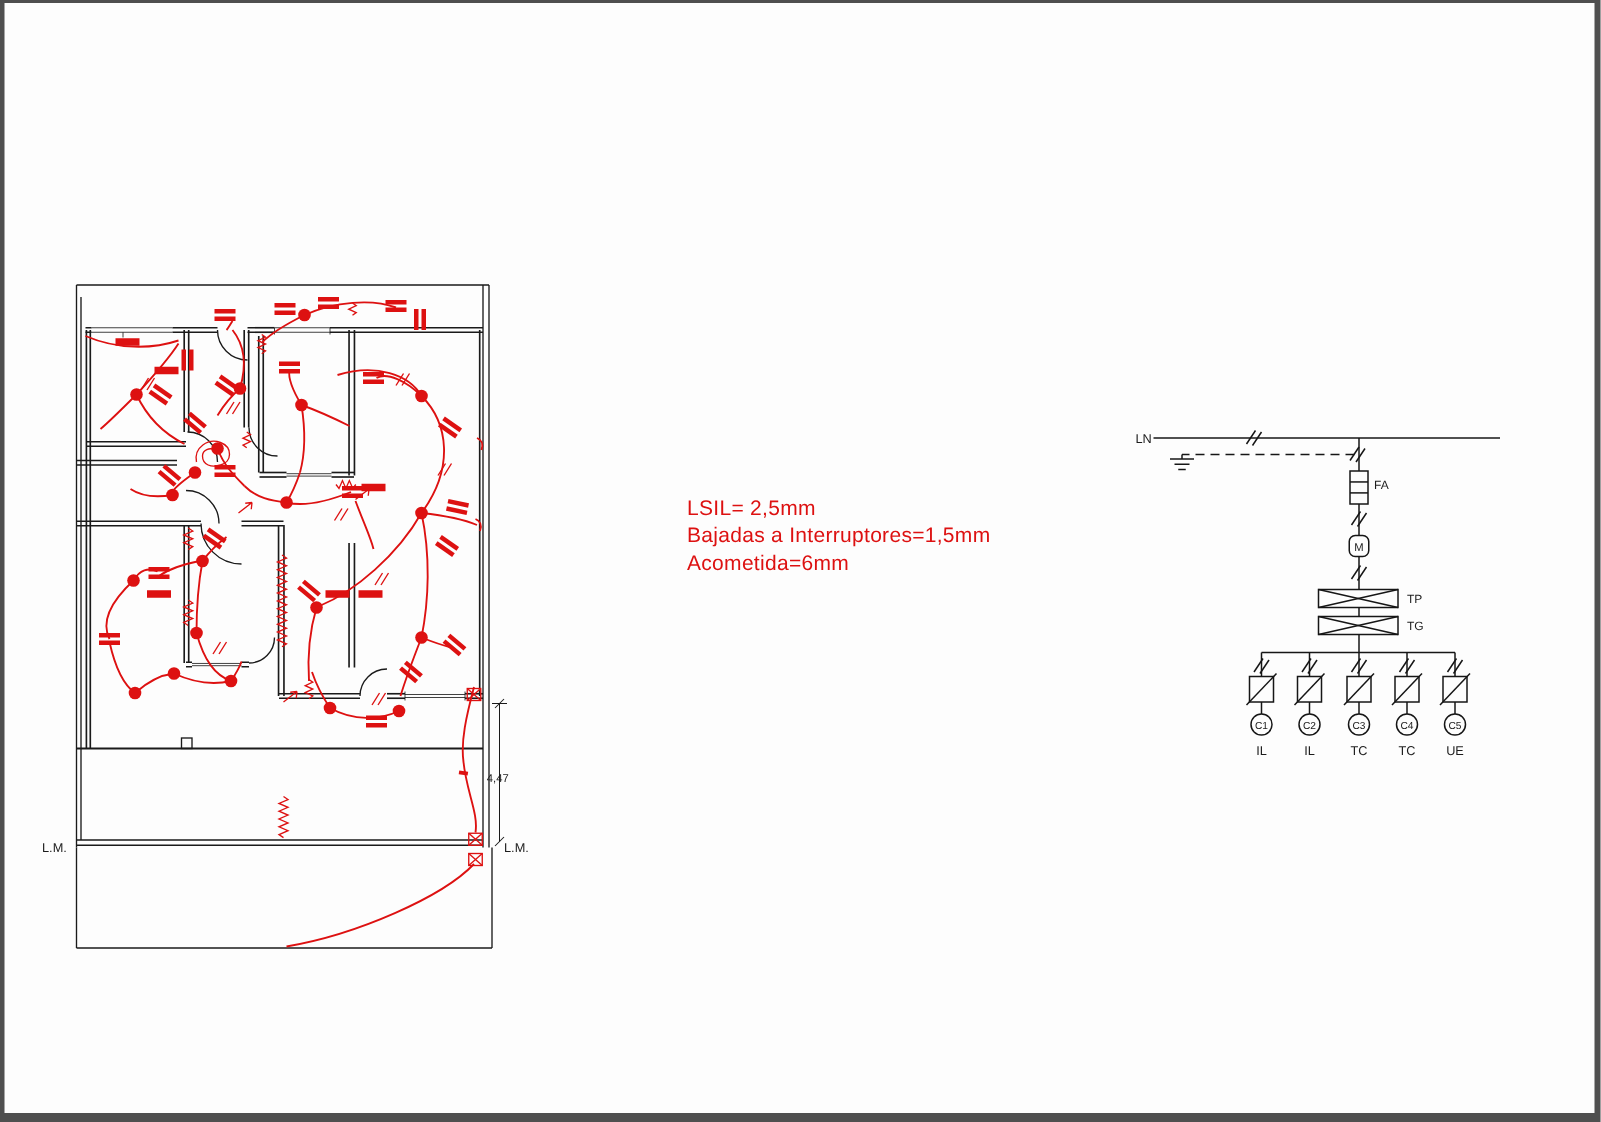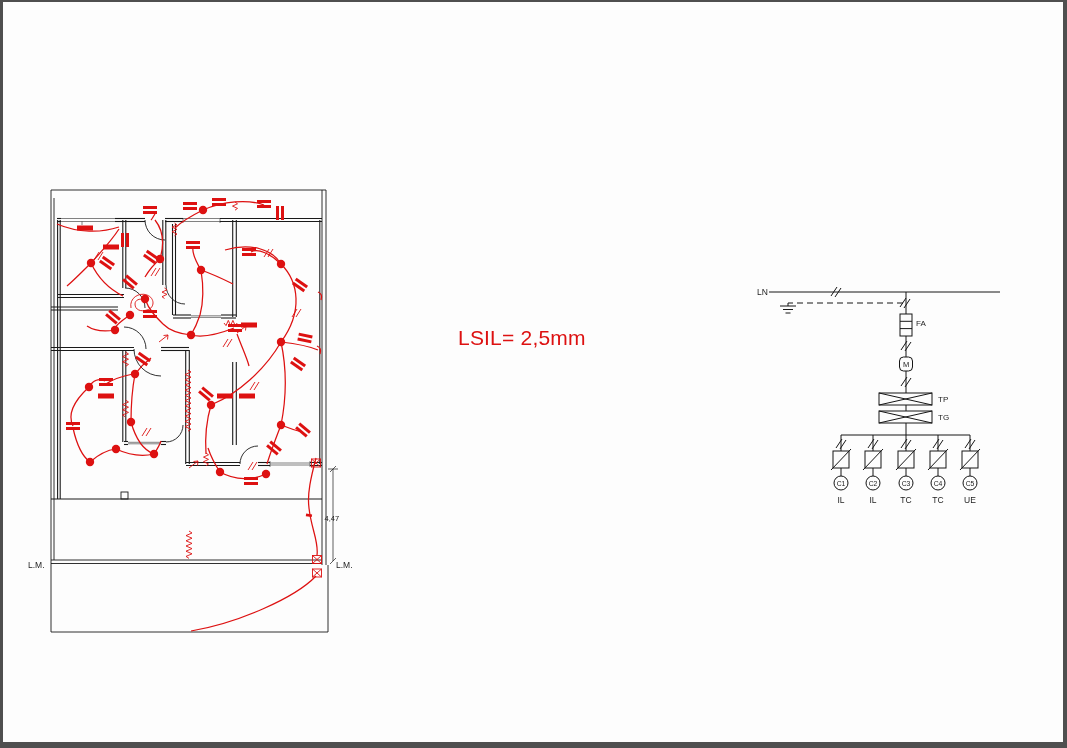--- a/index.html
+++ b/index.html
@@ -22,21 +22,21 @@
   .wall{stroke-width:1.1;}
   .win{stroke-width:.55;}
   .door{stroke-width:.9;}
   .redl{stroke:var(--red);fill:none;stroke-width:1.25;}
   .redthin{stroke:var(--red);fill:none;stroke-width:.9;}
   .redf{fill:var(--red);stroke:none;}
   .dia{stroke:#161616;fill:none;stroke-width:1;}
   .lbl{fill:#1c1c1c;font-family:"Liberation Sans",sans-serif;}
   .specs{
     position:absolute; left:455px; top:327px; color:var(--red);
-    font-size:21px; line-height:18.4px; white-space:nowrap; letter-spacing:.2px;
+    font-size:14px; line-height:18.4px; white-space:nowrap; letter-spacing:.2px;
   }
 </style>
 </head>
 <body>
 
 <div id="stage">
 
 <svg width="1067" height="748" viewBox="0 0 1067 748">
   <defs>
     <g id="obar2" class="redf">
@@ -419,15 +419,17 @@
       <text class="lbl" x="870" y="501" font-size="8.5" text-anchor="middle">IL</text>
       <text class="lbl" x="903" y="501" font-size="8.5" text-anchor="middle">TC</text>
       <text class="lbl" x="935" y="501" font-size="8.5" text-anchor="middle">TC</text>
       <text class="lbl" x="967" y="501" font-size="8.5" text-anchor="middle">UE</text>
     </g>
   </g>
 </svg>
 
 <div class="specs">
   <div>LSIL= 2,5mm</div>
+  <div>Bajadas a Interruptores=1,5mm</div>
+  <div>Acometida=6mm</div>
 </div>
 
 </div>
 
 </body></html>

